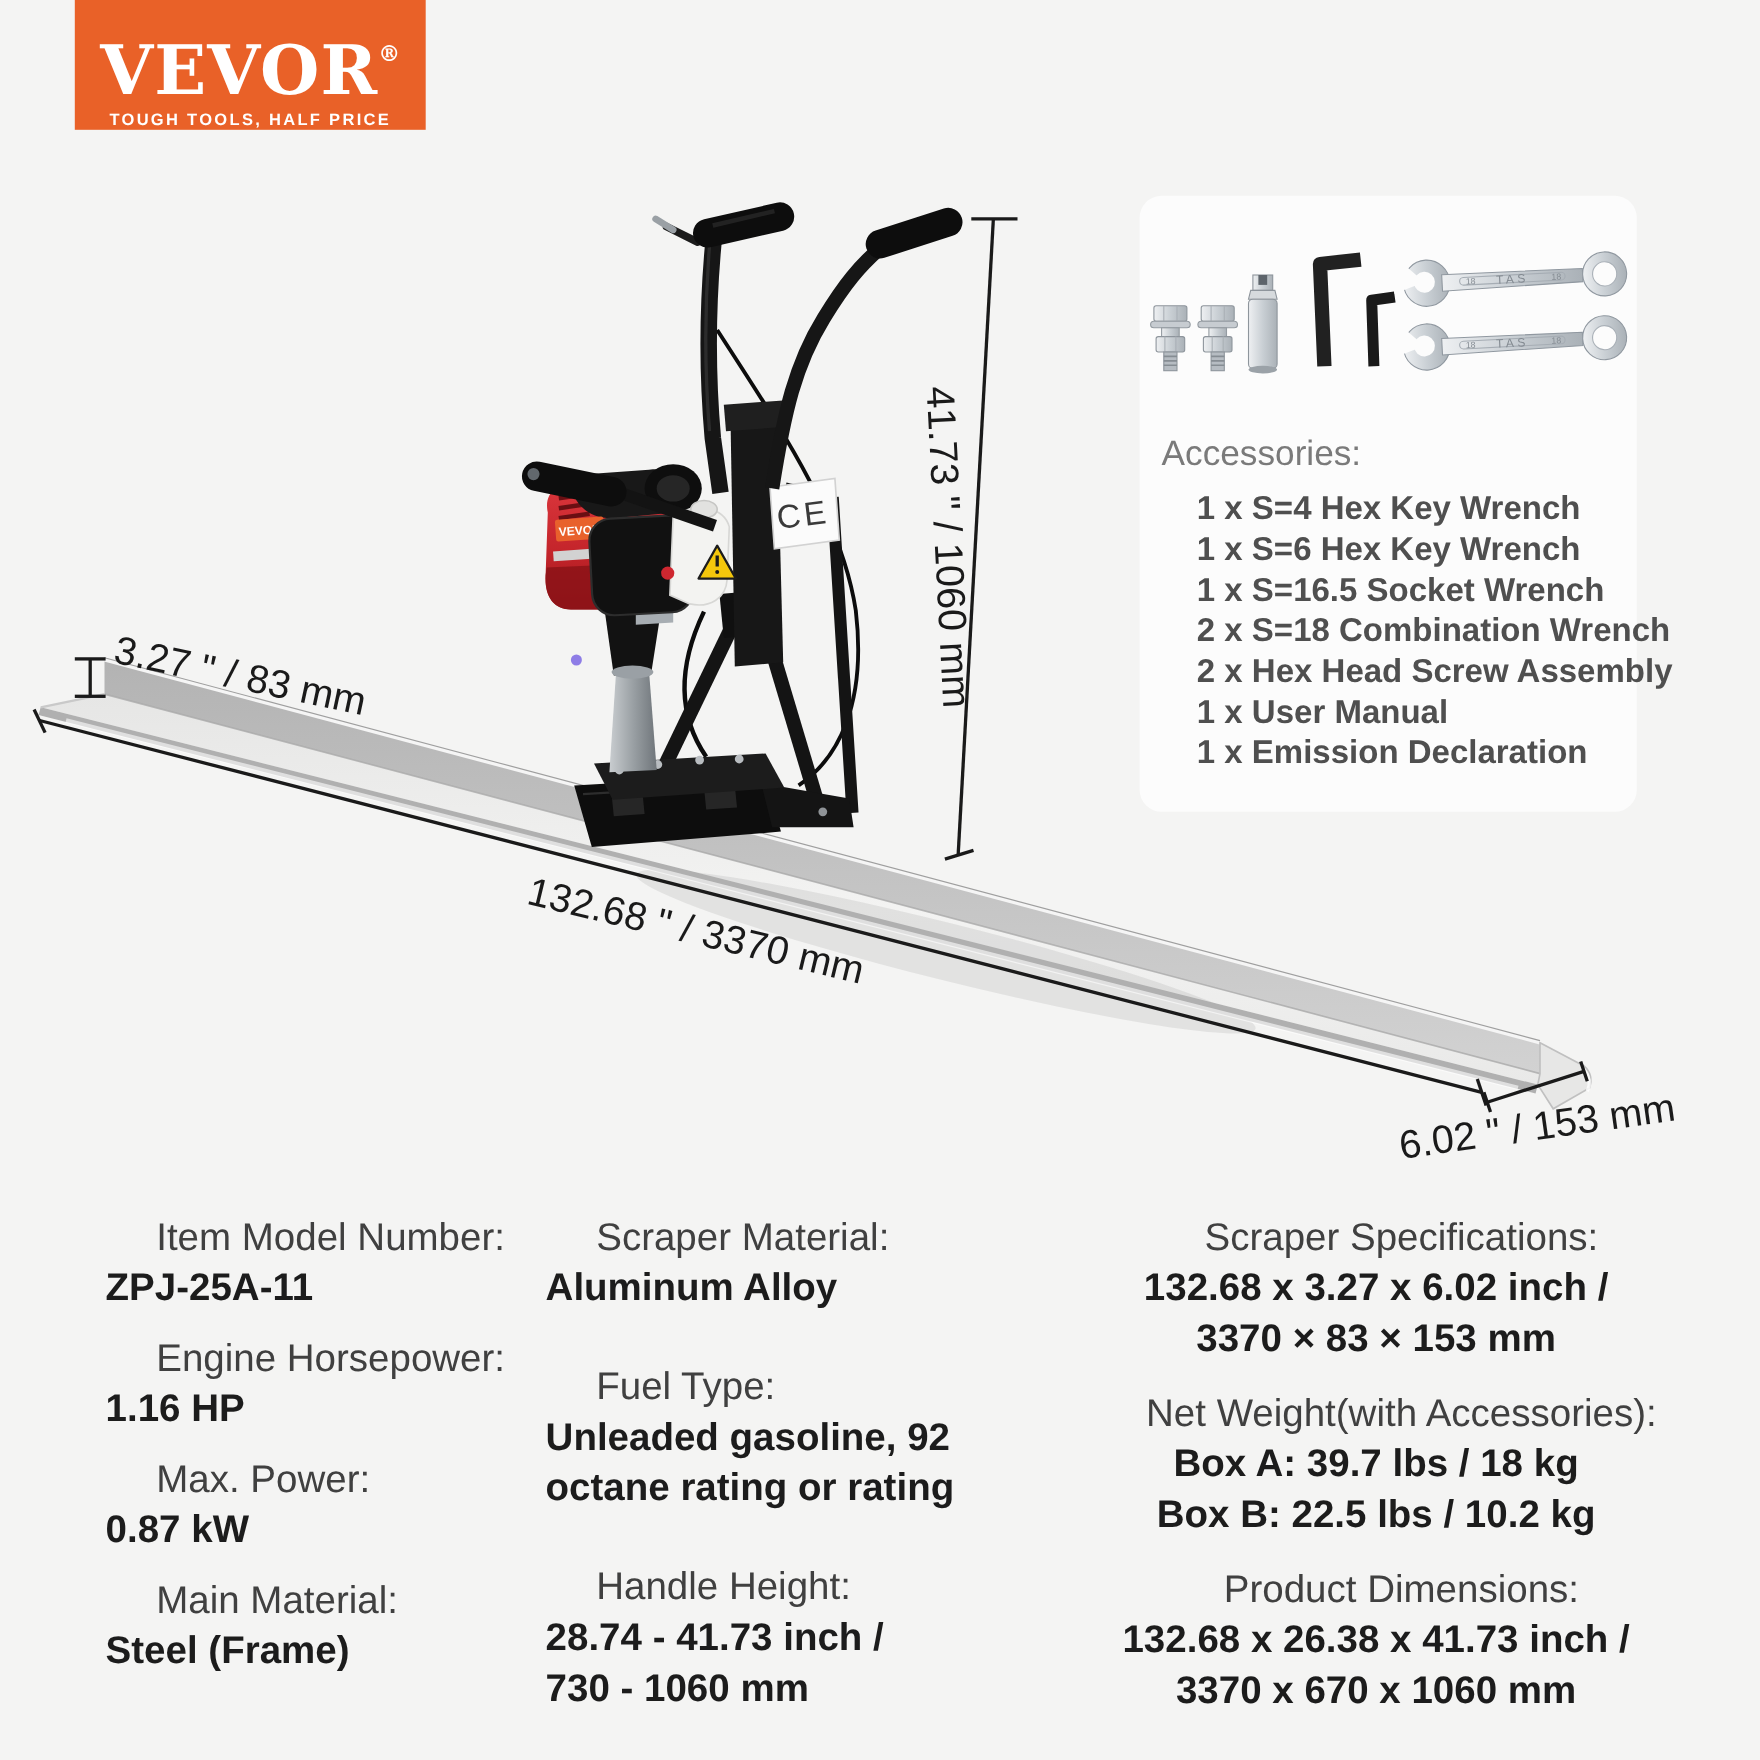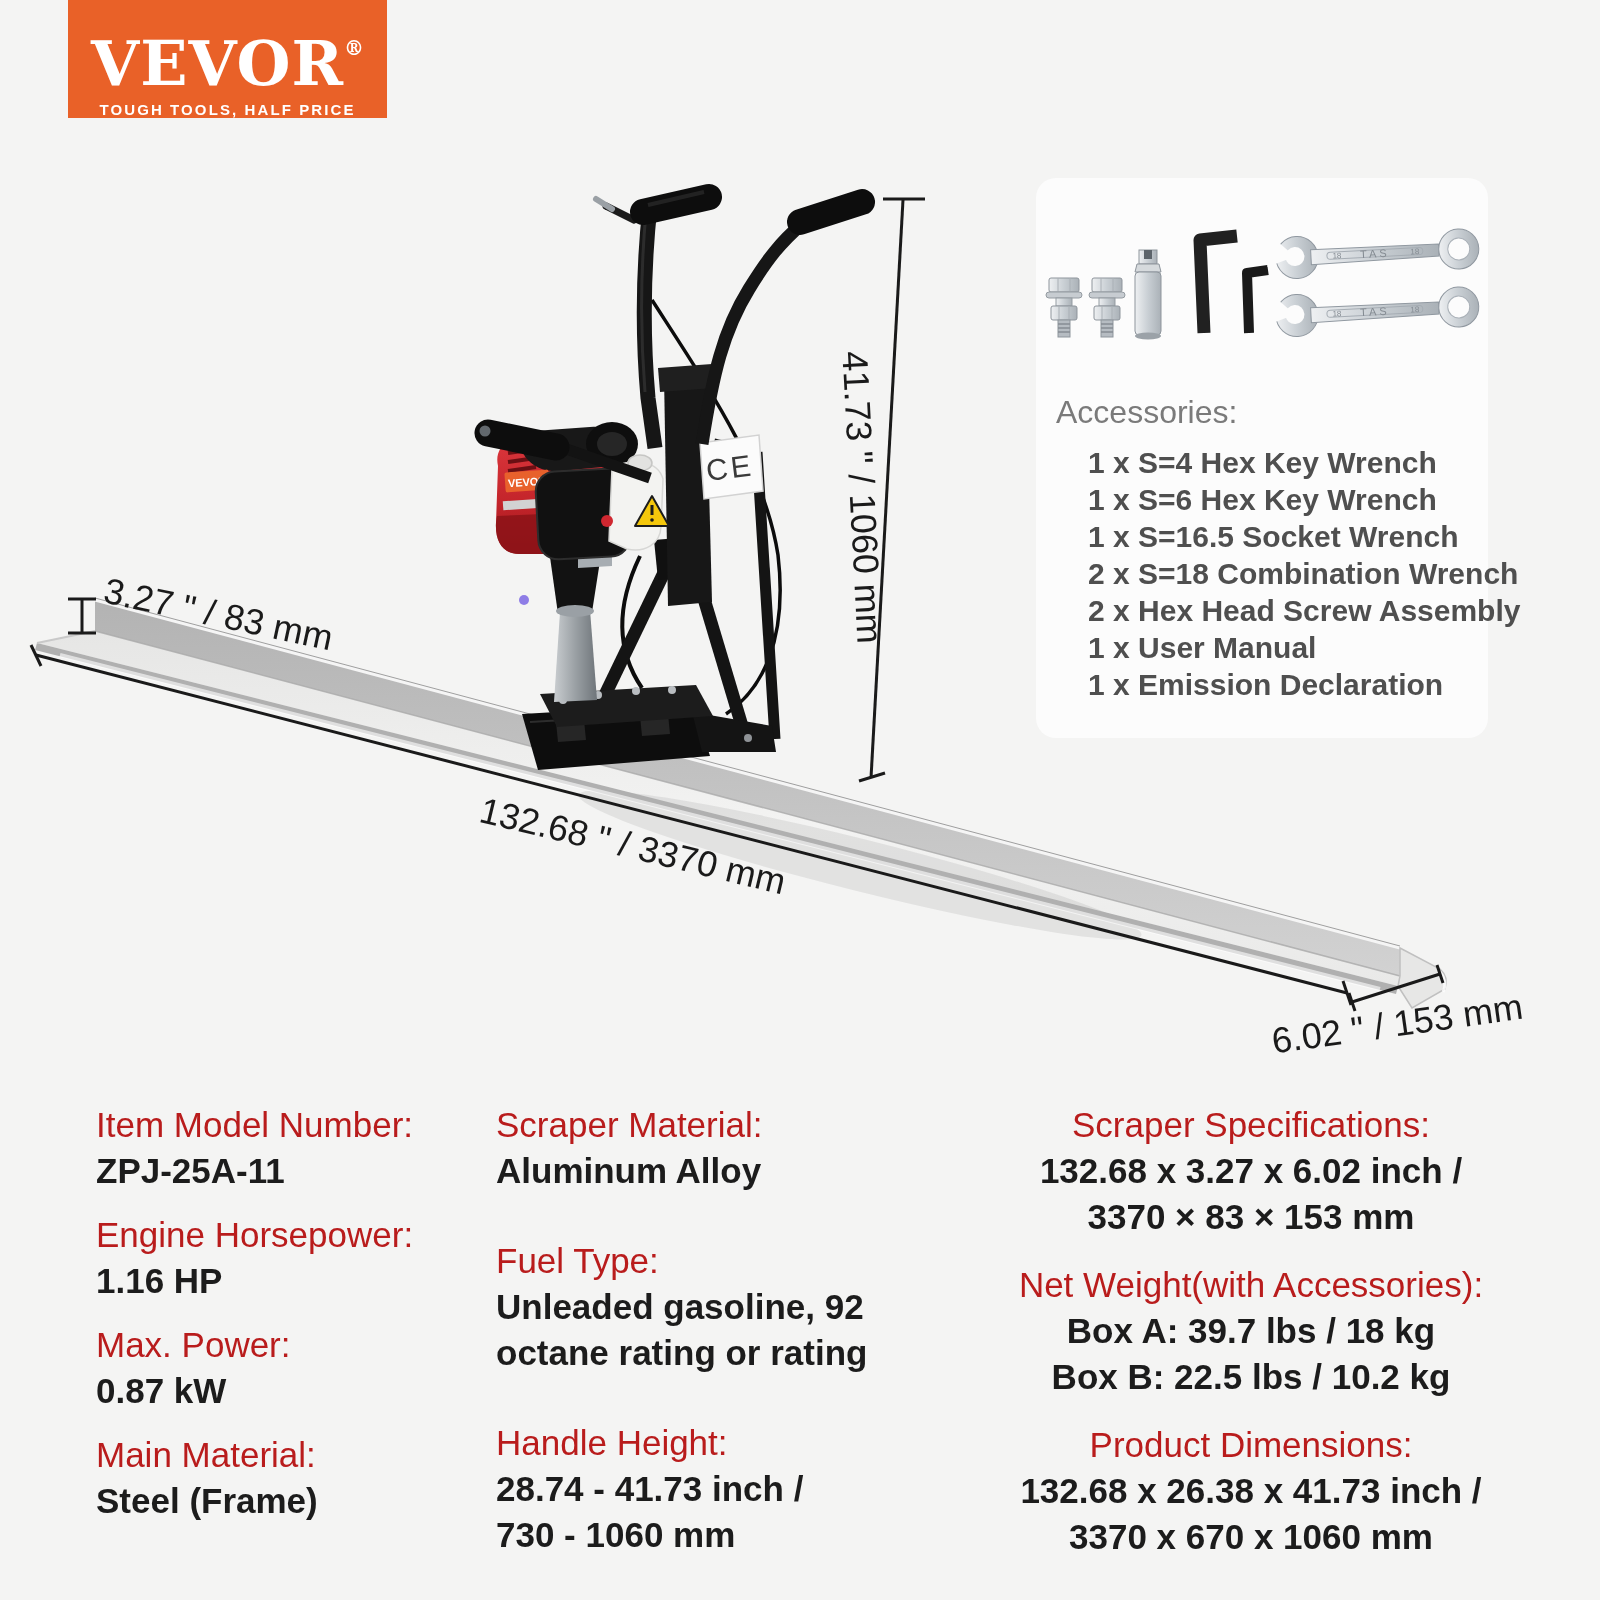--- a/index.html
+++ b/index.html
@@ -39,21 +39,21 @@
   .card-list { position:absolute; left:37px; top:266px; right:14px;margin-left:15px; }
   .card-item {
     font-size:30px; font-weight:bold; color:#4f4f4f;
     line-height:37px; white-space:nowrap;
   }
   
   .spec-col { position:absolute; top:1102px; }
   .spec-col.c1 { left:96px;  width:390px; }
   .spec-col.c2 { left:496px; width:480px; }
   .spec-col.c3 { left:986px; width:530px;text-align:center; }
-  .spec-label { font-size:35px; line-height:46px; color:#b91c1c; }
+  .spec-label { font-size:35px; line-height:46px; color:#404040;margin-left:46px; }
   .spec-value { font-size:35px; line-height:46px; font-weight:bold; color:#1c1c1c; }
   .c1 .spec-group { margin-bottom:18px; }
   .c2 .spec-group { margin-bottom:44px; }
   .c3 .spec-group { margin-bottom:22px; }
 </style>
 </head>
 <body>
 
 <div class="canvas">
 

